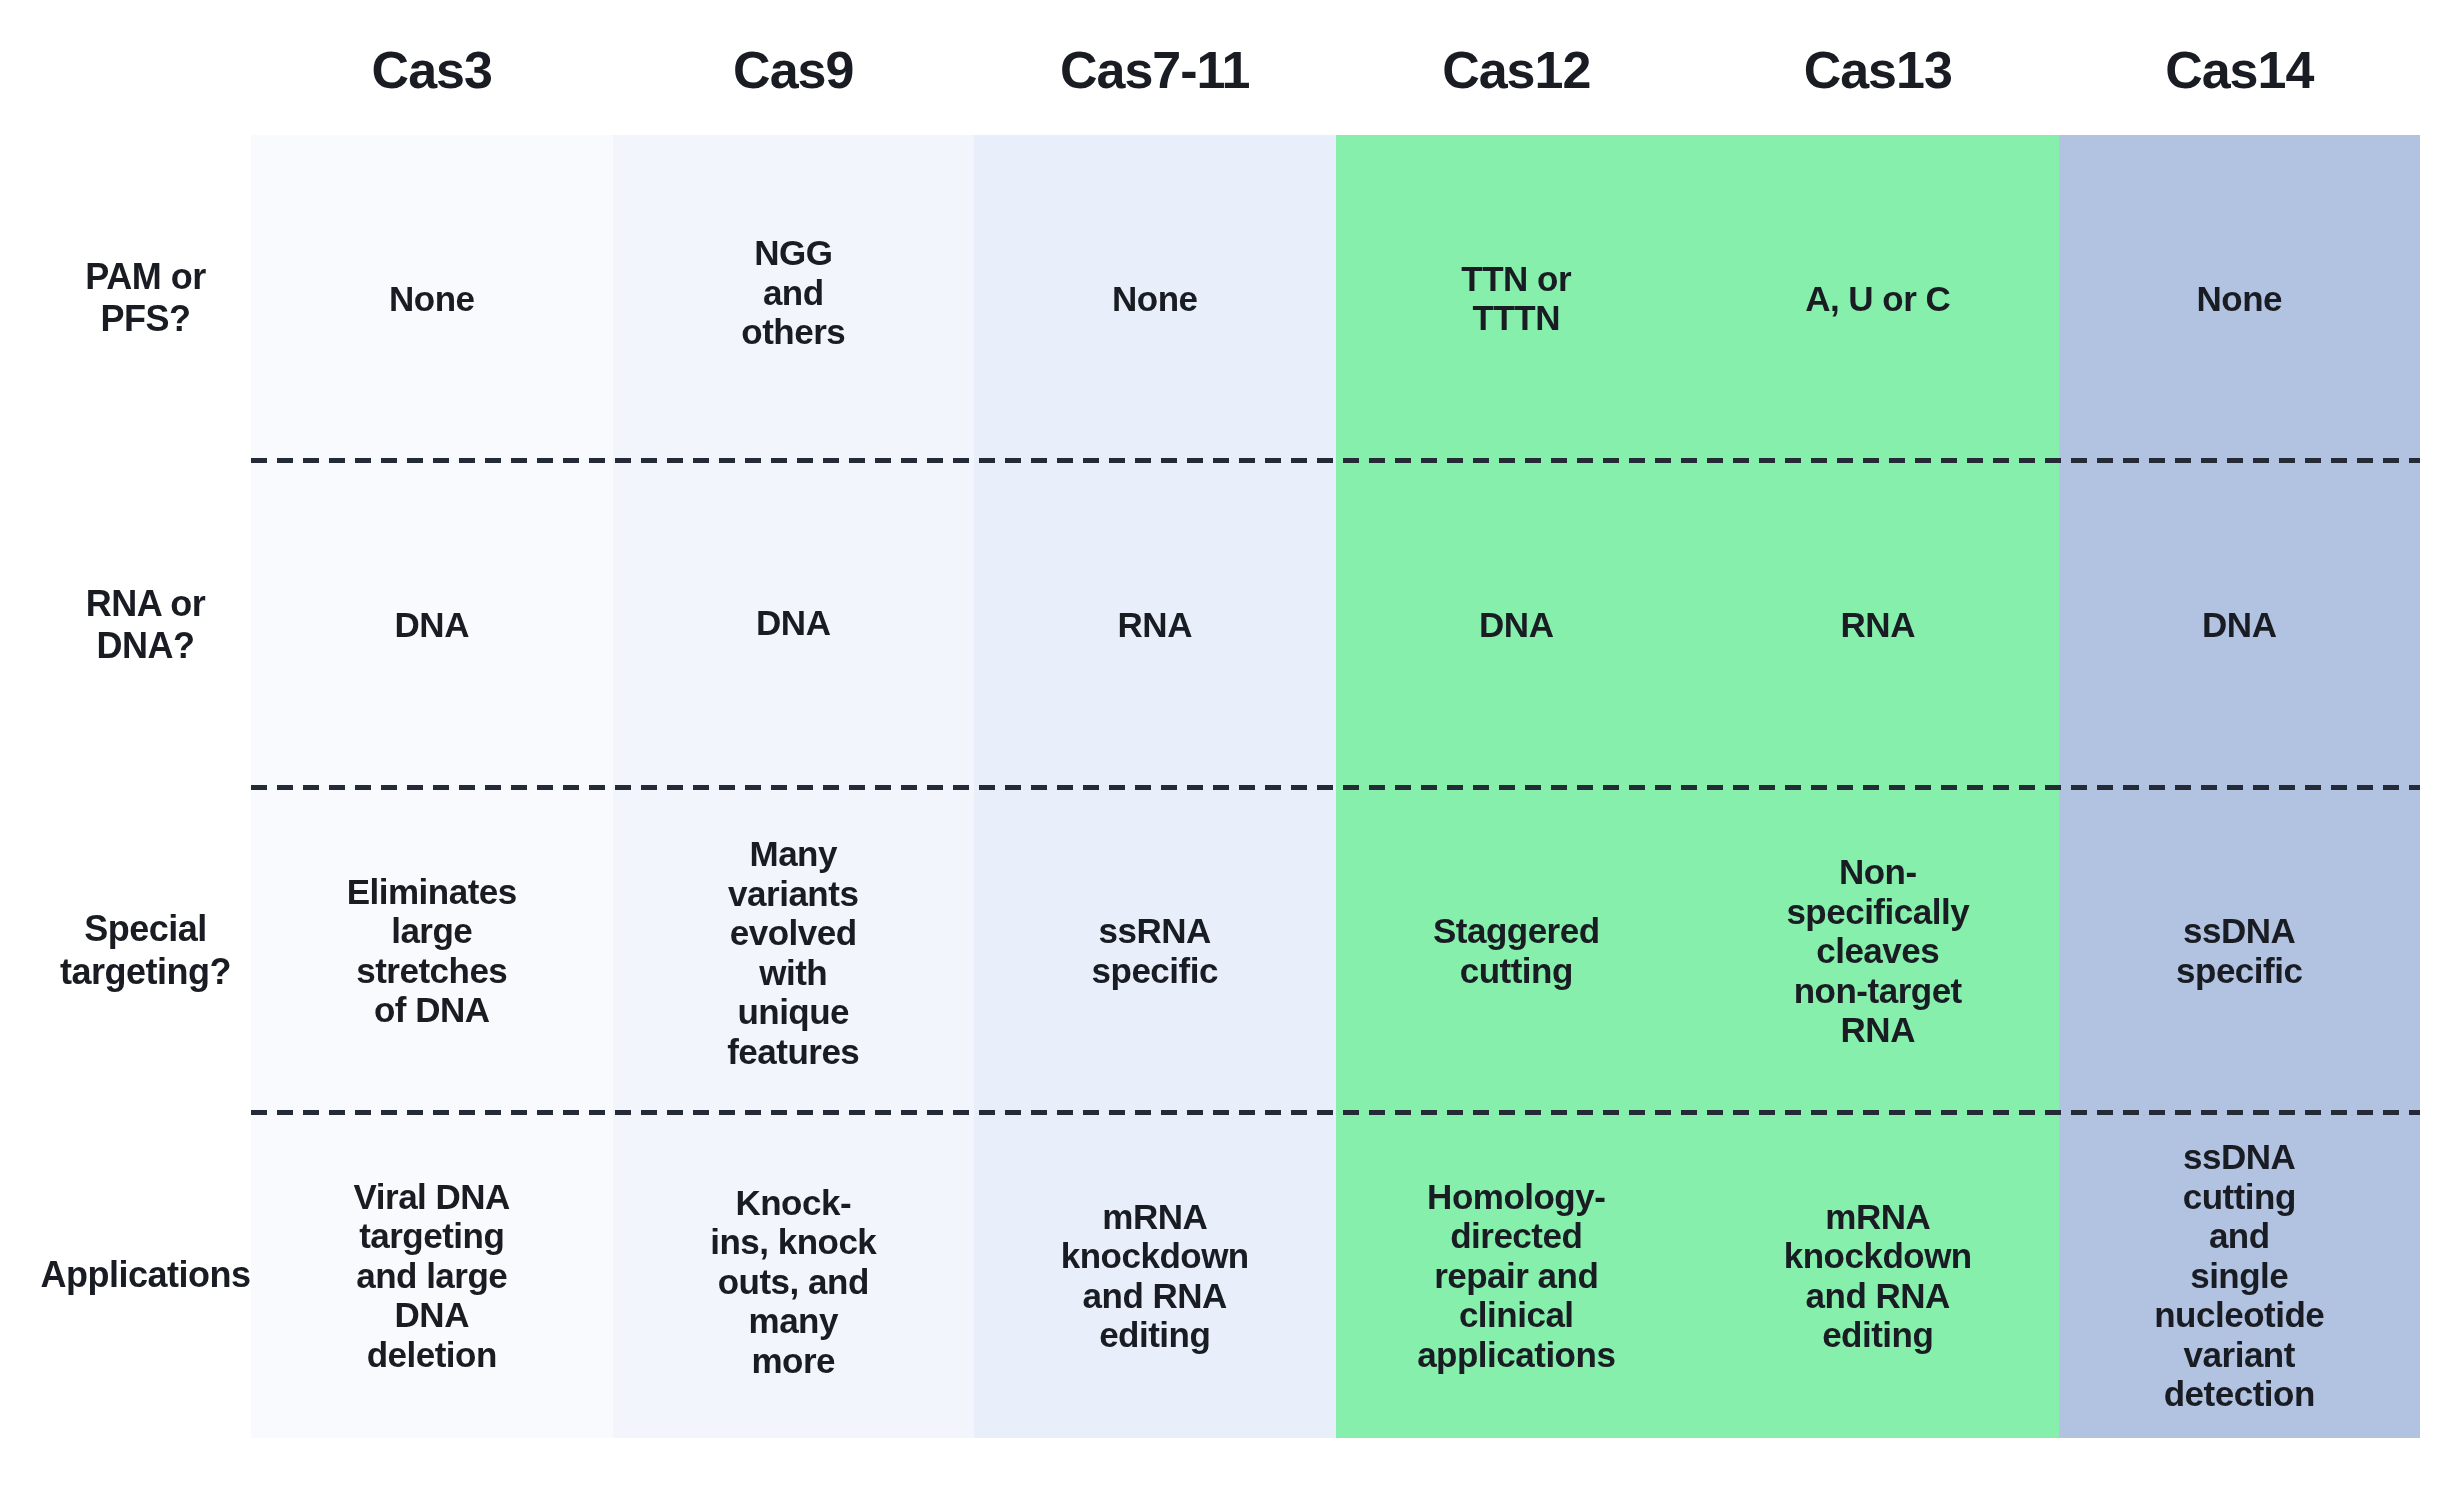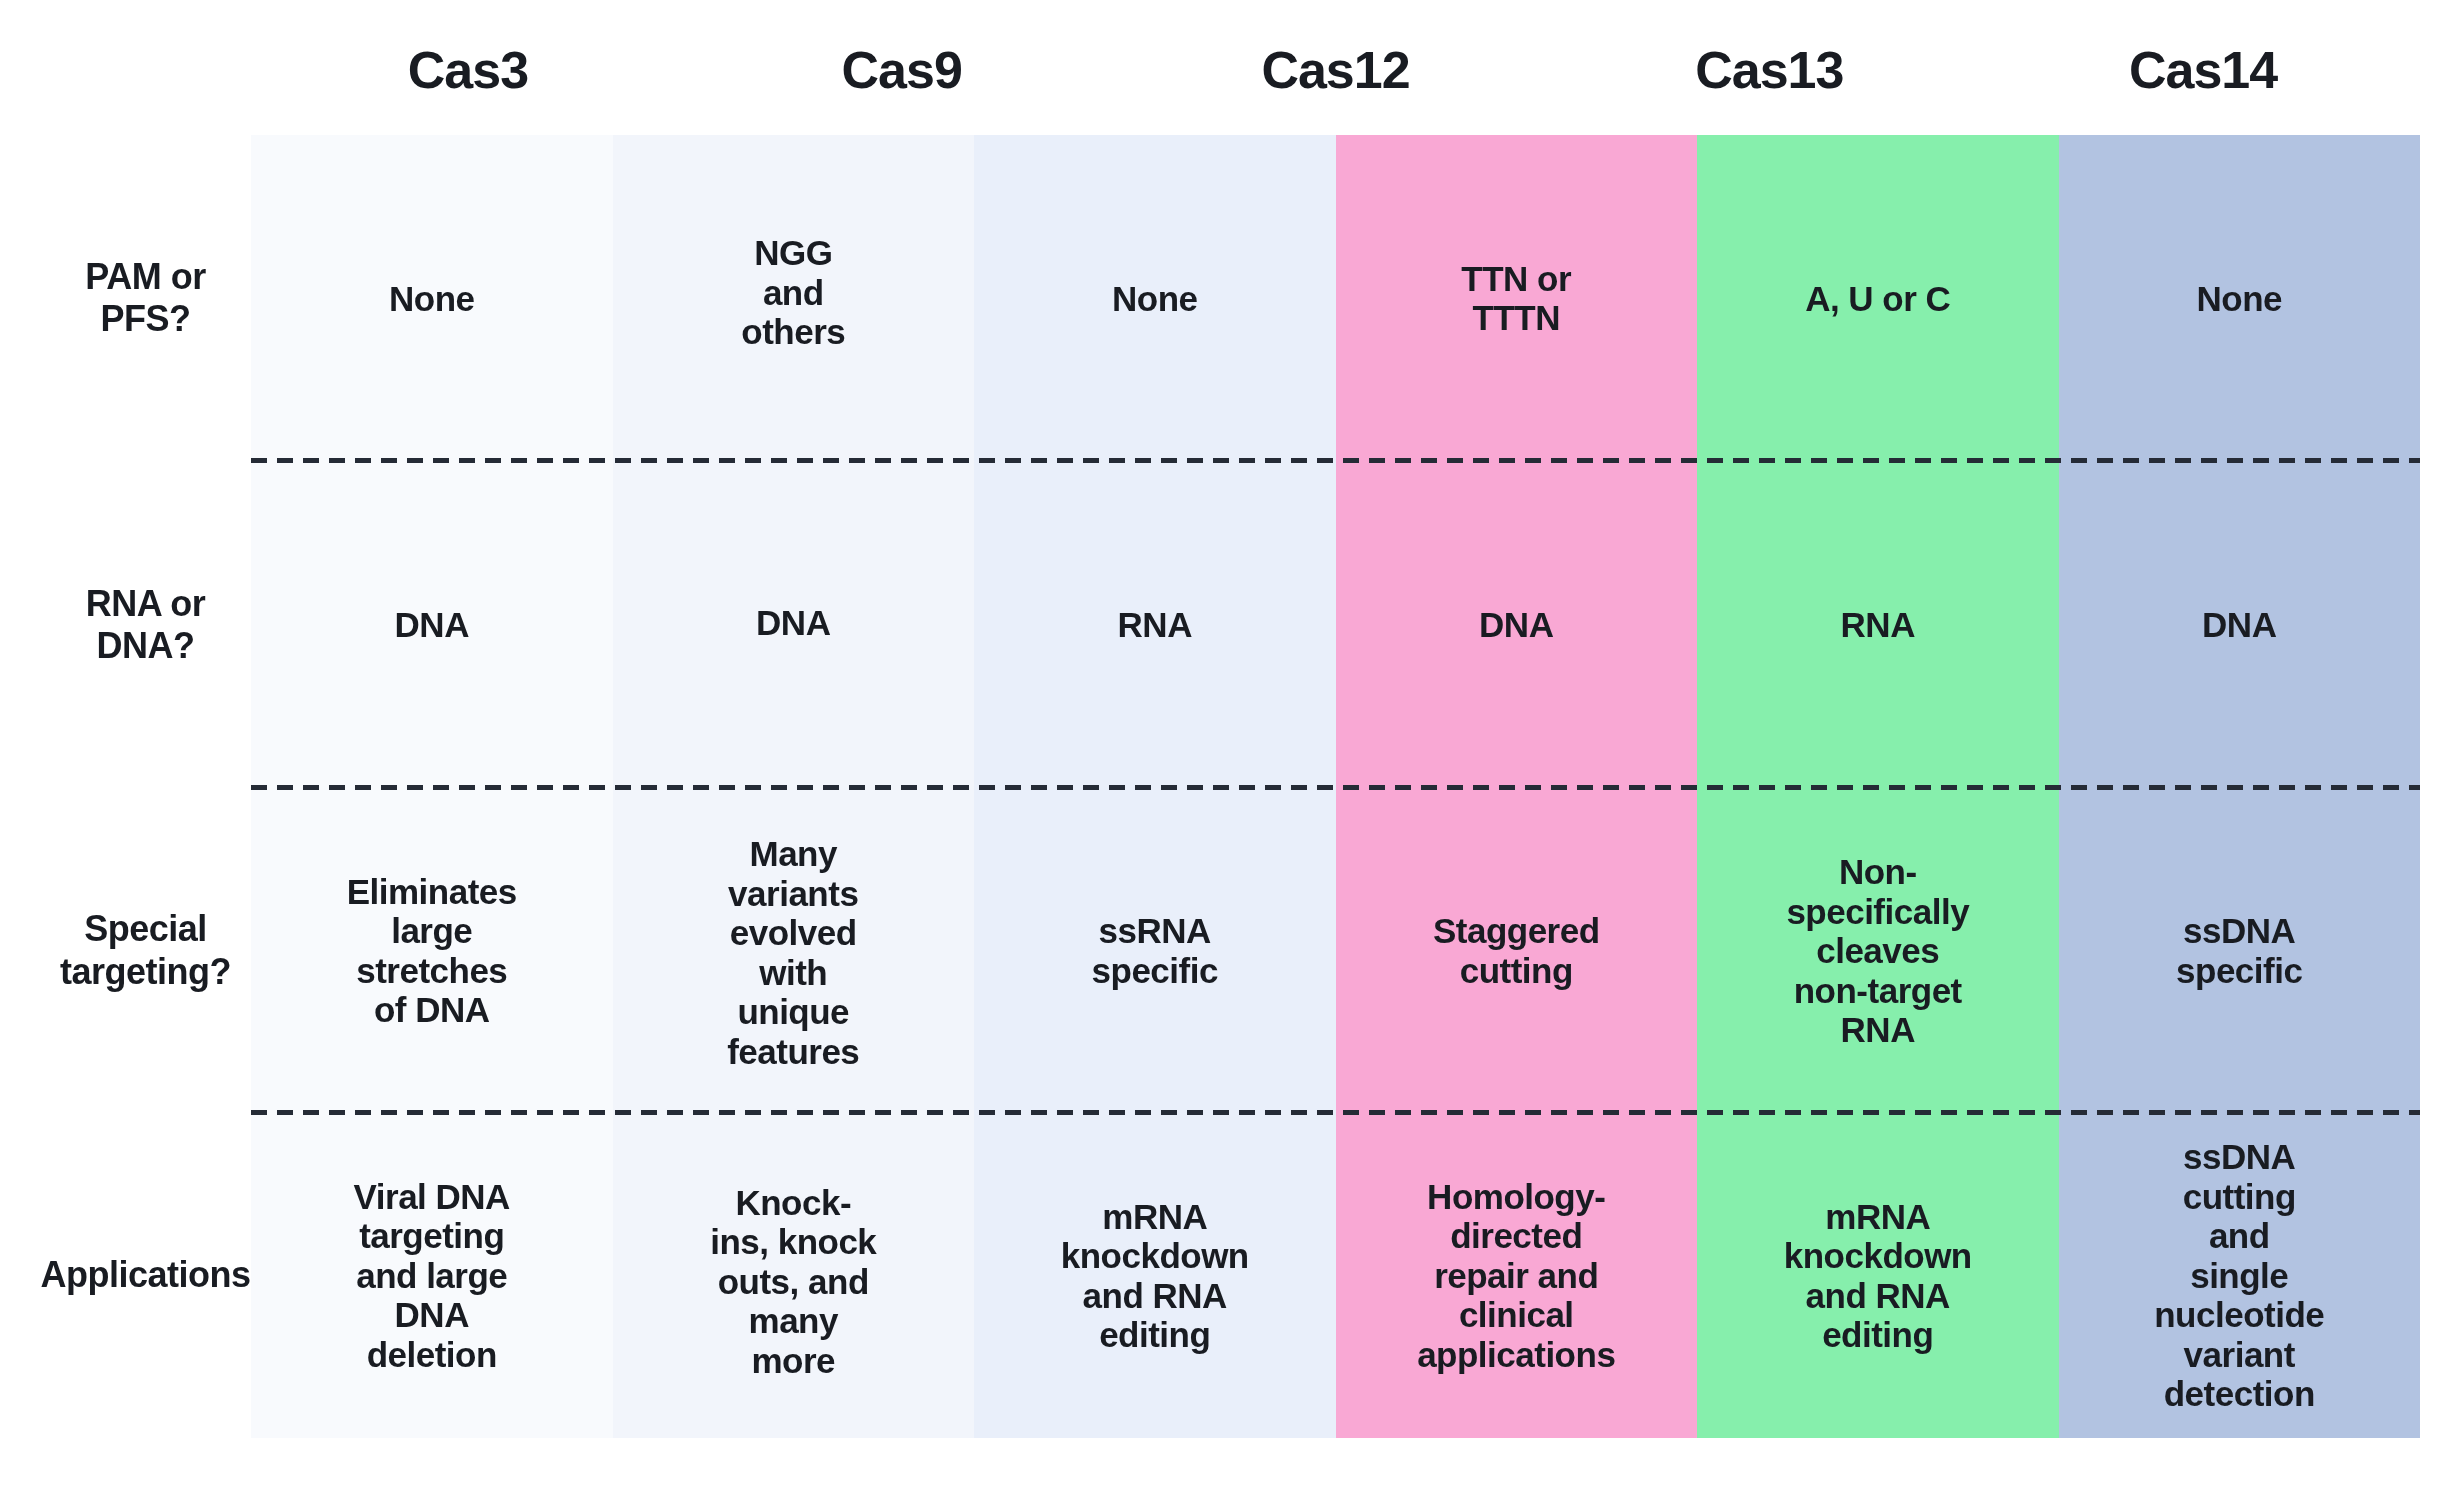--- a/index.html
+++ b/index.html
@@ -104,20 +104,21 @@
   .dash-3 { top: 1110px; }
 </style>
 </head>
 <body>
 
 <div class="canvas">
 
   <div class="headers">
     <div class="header-cell">Cas3</div>
     <div class="header-cell">Cas9</div>
+    <div class="header-cell">Cas7-11</div>
     <div class="header-cell">Cas12</div>
     <div class="header-cell">Cas13</div>
     <div class="header-cell">Cas14</div>
   </div>
 
   <div class="row-labels">
     <div class="row-label r0">PAM or
 PFS?</div>
     <div class="row-label r1">RNA or
 DNA?</div>
@@ -164,21 +165,21 @@
       <div class="cell r0">None</div>
       <div class="cell r1">RNA</div>
       <div class="cell r2">ssRNA
 specific</div>
       <div class="cell r3">mRNA
 knockdown
 and RNA
 editing</div>
     </div>
 
-    <div class="column" style="background-color: #f9a8d4;">
+    <div class="column" style="background-color: #86efac;">
       <div class="cell r0">TTN or
 TTTN</div>
       <div class="cell r1">DNA</div>
       <div class="cell r2">Staggered
 cutting</div>
       <div class="cell r3">Homology-
 directed
 repair and
 clinical
 applications</div>

